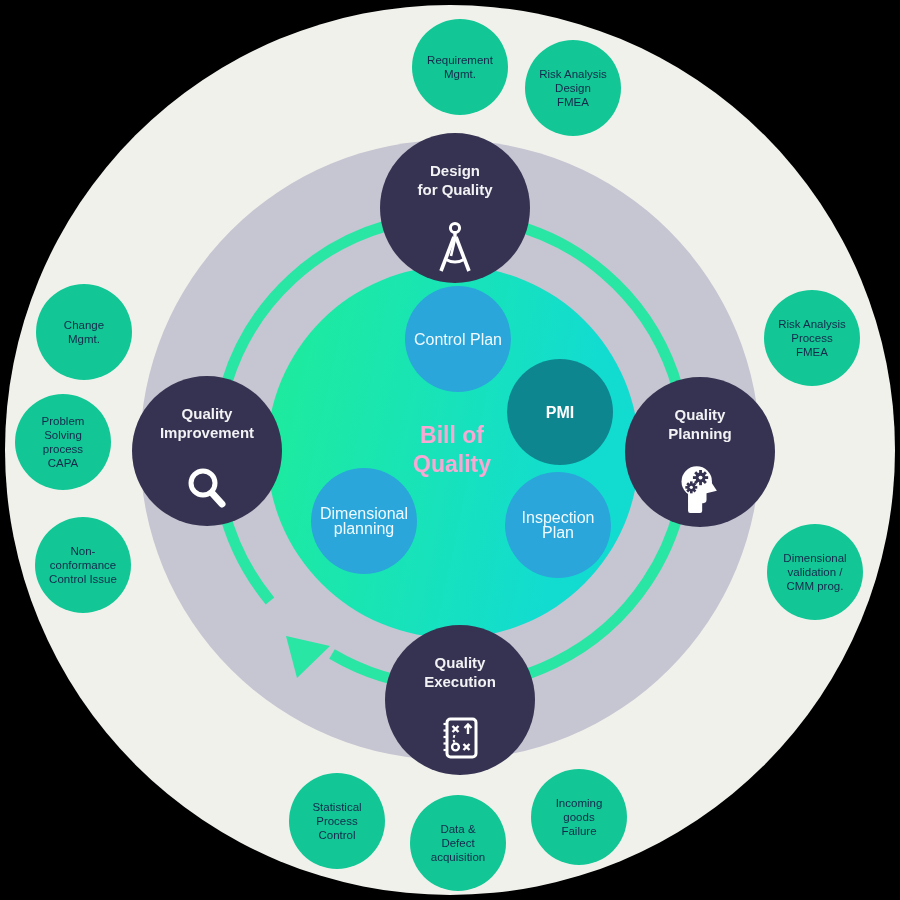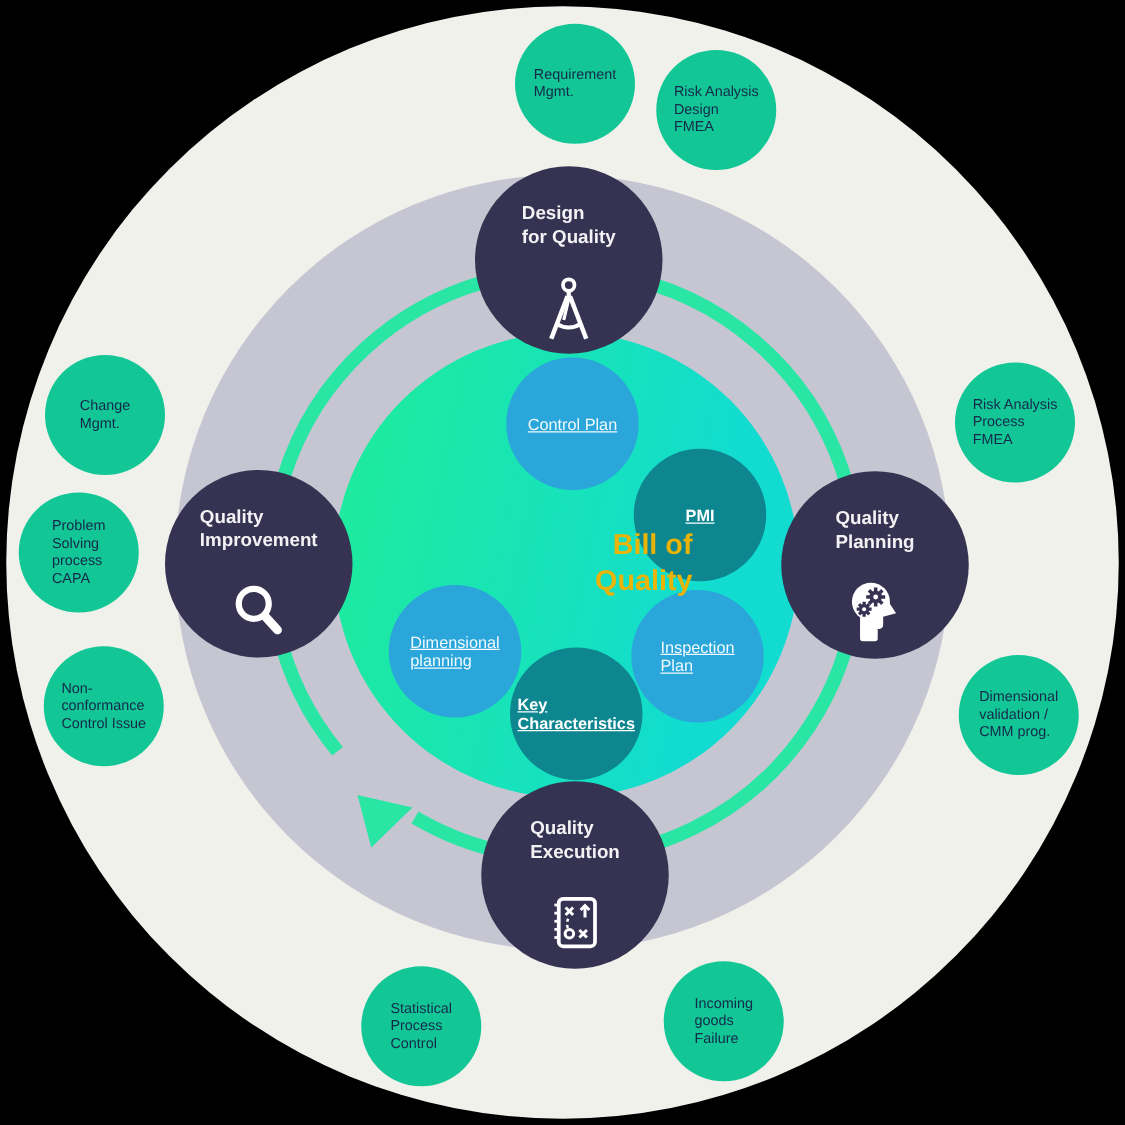--- a/index.html
+++ b/index.html
@@ -1,19 +1,19 @@
 <!DOCTYPE html>
 <html><head>
 <meta charset="utf-8">
 <style>
   html,body{margin:0;padding:0;background:#000;}
   #stage{position:relative;width:900px;height:900px;background:var(--background,#000);
          font-family:"Liberation Sans","DejaVu Sans",sans-serif;overflow:hidden;}
   .circle{position:absolute;border-radius:50%;display:flex;align-items:center;justify-content:center;
-          text-align:left;box-sizing:border-box;}
+          text-align:center;box-sizing:border-box;}
   .label{white-space:pre-line;}
 
   
   #outer-disc{left:5px;top:5px;width:890px;height:890px;background:var(--outer_disc);}
   #middle-ring{left:140px;top:140px;width:620px;height:620px;background:var(--middle_ring);}
   #inner-disc{left:267px;top:266px;width:372px;height:372px;
               background:linear-gradient(102deg,var(--inner_gradient_start) 6%,var(--inner_gradient_end) 78%);}
 
   
   #cycle-arrow{position:absolute;left:0;top:0;width:900px;height:900px;pointer-events:none;}
@@ -22,33 +22,33 @@
   .phase{width:150px;height:150px;background:var(--phase_circle);color:#f2f2f4;
          font-weight:bold;font-size:15px;line-height:19px;z-index:6;
          flex-direction:column;justify-content:flex-start;padding-top:28px;}
   .phase .p-icon{position:absolute;left:50%;transform:translateX(-50%);}
   #phase-design{left:380px;top:133px;}
   #phase-planning{left:625px;top:377px;}
   #phase-execution{left:385px;top:625px;}
   #phase-improvement{left:132px;top:376px;}
 
   
-  .inner{width:106px;height:106px;font-size:13px;line-height:15px;z-index:5;padding:6px;text-decoration:underline;}
+  .inner{width:106px;height:106px;font-size:16px;line-height:15px;z-index:5;padding:6px;}
   .inner.light{background:var(--inner_light_circle);color:#f0faff;}
   .inner.dark{background:var(--inner_dark_circle);color:#ffffff;font-weight:bold;}
   #inner-control-plan{left:405px;top:286px;}
   #inner-pmi{left:507px;top:359px;}
   #inner-inspection-plan{left:505px;top:472px;}
   #inner-key-characteristics{left:408px;top:518px;}
   #inner-dimensional-planning{left:311px;top:468px;}
   #inner-failure{left:306px;top:351px;}
 
   
-  #center-title{position:absolute;left:350px;top:421px;width:204px;text-align:right;z-index:5;
-                font-size:23px;font-weight:bold;line-height:29px;color:#eab308;white-space:pre-line;}
+  #center-title{position:absolute;left:350px;top:421px;width:204px;text-align:center;z-index:5;
+                font-size:23px;font-weight:bold;line-height:29px;color:#f9a8d4;white-space:pre-line;}
 
   
   .satellite{width:96px;height:96px;background:var(--satellite_circle);color:#15294b;
              font-size:11.5px;line-height:14px;z-index:3;padding:5px;}
   #sat-cad{left:290px;top:42px;}
   #sat-requirement{left:412px;top:19px;}
   #sat-risk-design{left:525px;top:40px;}
   #sat-risk-process{left:764px;top:290px;}
   #sat-ppap{left:788px;top:404px;}
   #sat-dim-validation{left:767px;top:524px;}
@@ -154,24 +154,20 @@
   <div class="circle inner light" id="inner-control-plan">
     <span class="label">Control Plan</span>
   </div>
   <div class="circle inner dark" id="inner-pmi">
     <span class="label">PMI</span>
   </div>
   <div class="circle inner light" id="inner-inspection-plan">
     <span class="label">Inspection
 Plan</span>
   </div>
-  <div class="circle inner dark" id="inner-key-characteristics">
-    <span class="label">Key
-Characteristics</span>
-  </div>
   <div class="circle inner light" id="inner-dimensional-planning">
     <span class="label">Dimensional
 planning</span>
   </div>
 
   <div id="center-title">Bill of
 Quality</div>
 
   <div class="circle satellite" id="sat-requirement">
     <span class="label">Requirement
@@ -189,20 +185,25 @@
   </div>
   <div class="circle satellite" id="sat-dim-validation">
     <span class="label">Dimensional
 validation /
 CMM prog.</span>
   </div>
   <div class="circle satellite" id="sat-incoming">
     <span class="label">Incoming
 goods
 Failure</span>
+  </div>
+  <div class="circle satellite" id="sat-data-defect">
+    <span class="label">Data &amp;
+Defect
+acquisition</span>
   </div>
   <div class="circle satellite" id="sat-spc">
     <span class="label">Statistical
 Process
 Control</span>
   </div>
   <div class="circle satellite" id="sat-nonconformance">
     <span class="label">Non-
 conformance
 Control Issue</span>

